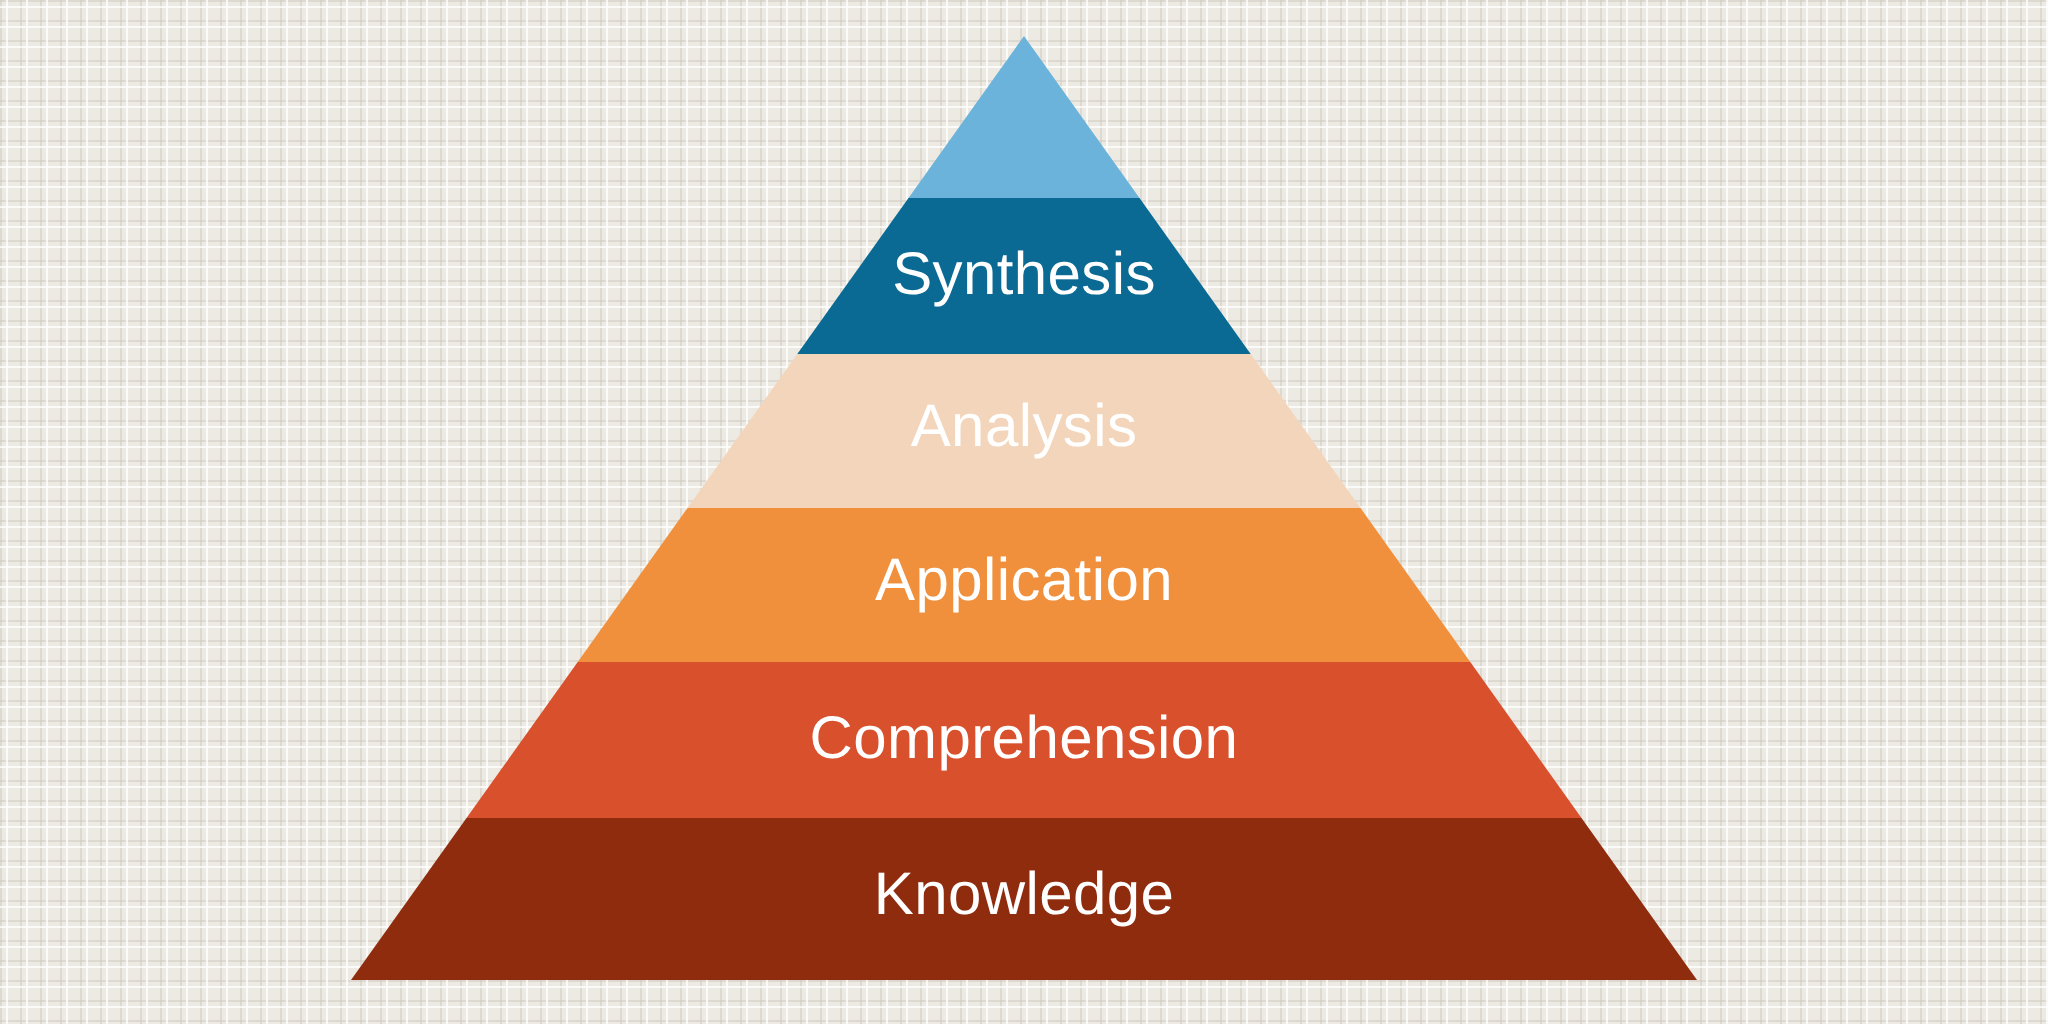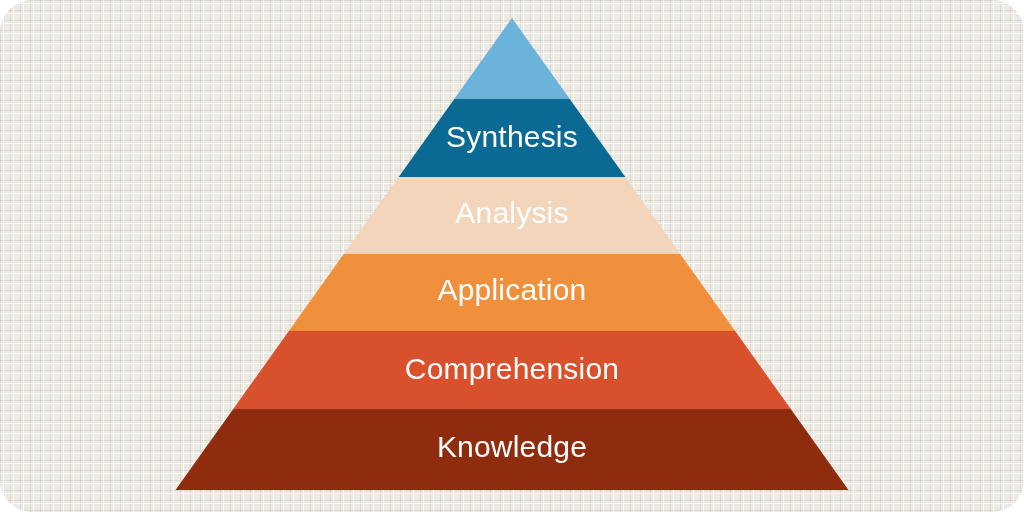--- a/index.html
+++ b/index.html
@@ -44,21 +44,21 @@
     font-weight: 400;
     fill: #ffffff;
     text-anchor: middle;
     dominant-baseline: middle;
     letter-spacing: 0.2px;
   }
 </style>
 </head>
 <body>
 
-<div id="stage" style="background-color: rgb(237, 234, 228); border-radius: 32px;">
+<div id="stage" style="background-color: rgb(237, 234, 228);">
 
   <svg id="pyramid-svg" viewBox="0 0 1024 512">
 
     <g>
       <polygon id="shape-0" points="512.00,18.00 569.75,99.00 454.25,99.00" fill="#6bb3db"></polygon>
     </g>
 
     <g>
       <polygon id="shape-1" points="454.25,99.00 569.75,99.00 625.35,177.00 398.65,177.00" fill="#0a6a94"></polygon>
       <text class="band-label" id="label-1" x="512" y="139" fill="#ffffff">Synthesis</text>

